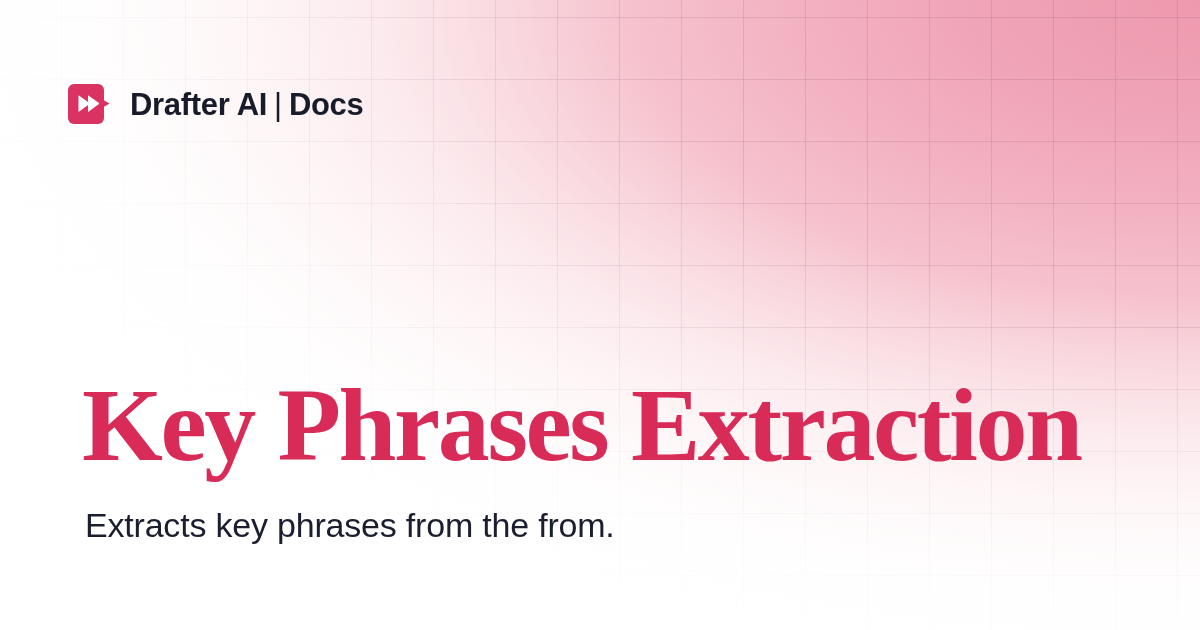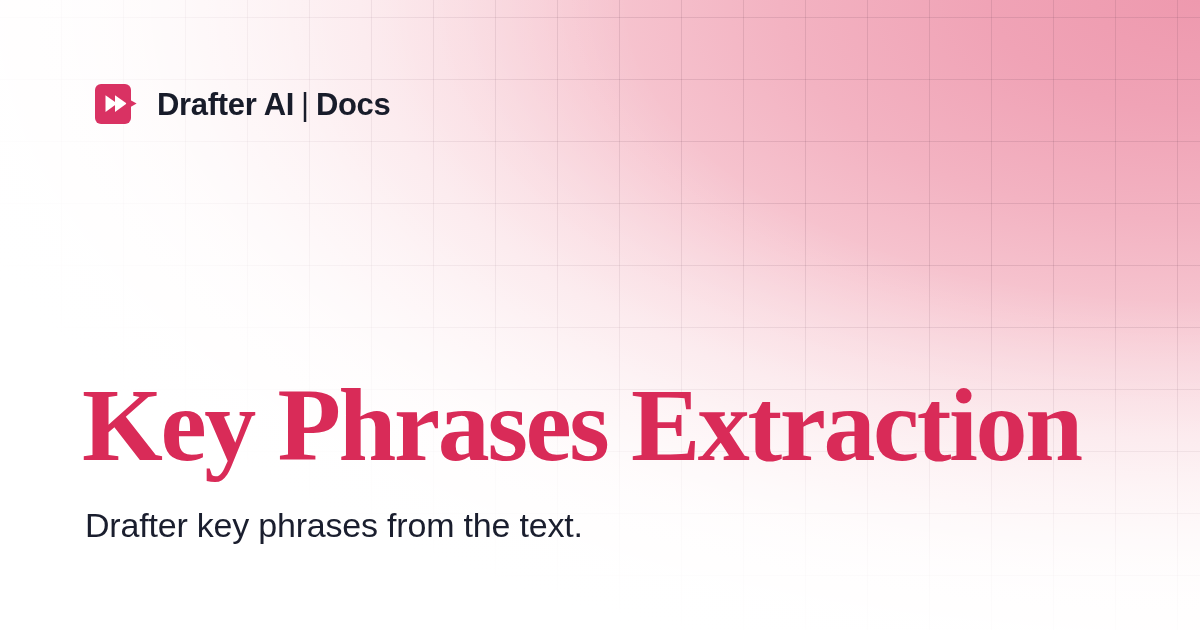--- a/index.html
+++ b/index.html
@@ -71,21 +71,21 @@
   }
 
   
   .content {
     position: absolute;
     inset: 0;
   }
 
   .brand {
     position: absolute;
-    left: 95px;
+    left: 68px;
     top: 83px;
     display: flex;
     align-items: center;
     gap: 18px;
     height: 42px;
   }
   .brand-logo {
     width: 44px;
     height: 40px;
     display: block;
@@ -151,16 +151,16 @@
         <rect x="0" y="0" width="36" height="40" rx="6" ry="6" fill="#d93263"></rect>
         <path d="M10.5 11.2 L22.2 19.6 L10.5 28.0 Z" fill="#ffffff"></path>
         <path d="M20.0 11.2 L31.7 19.6 L20.0 28.0 Z" fill="#ffffff"></path>
         <path d="M31.2 13.8 L41.6 19.6 L31.2 25.4 Z" fill="#d93263"></path>
       </svg>
       <div class="brand-text"><span>Drafter AI</span><span class="brand-sep">|</span><span>Docs</span></div>
     </div>
 
     <h1 class="headline">Key Phrases Extraction</h1>
 
-    <p class="subhead">Drafter key phrases from the text.</p>
+    <p class="subhead">Extracts key phrases from the from.</p>
 
   </div>
 </div>
 
 </body></html>

